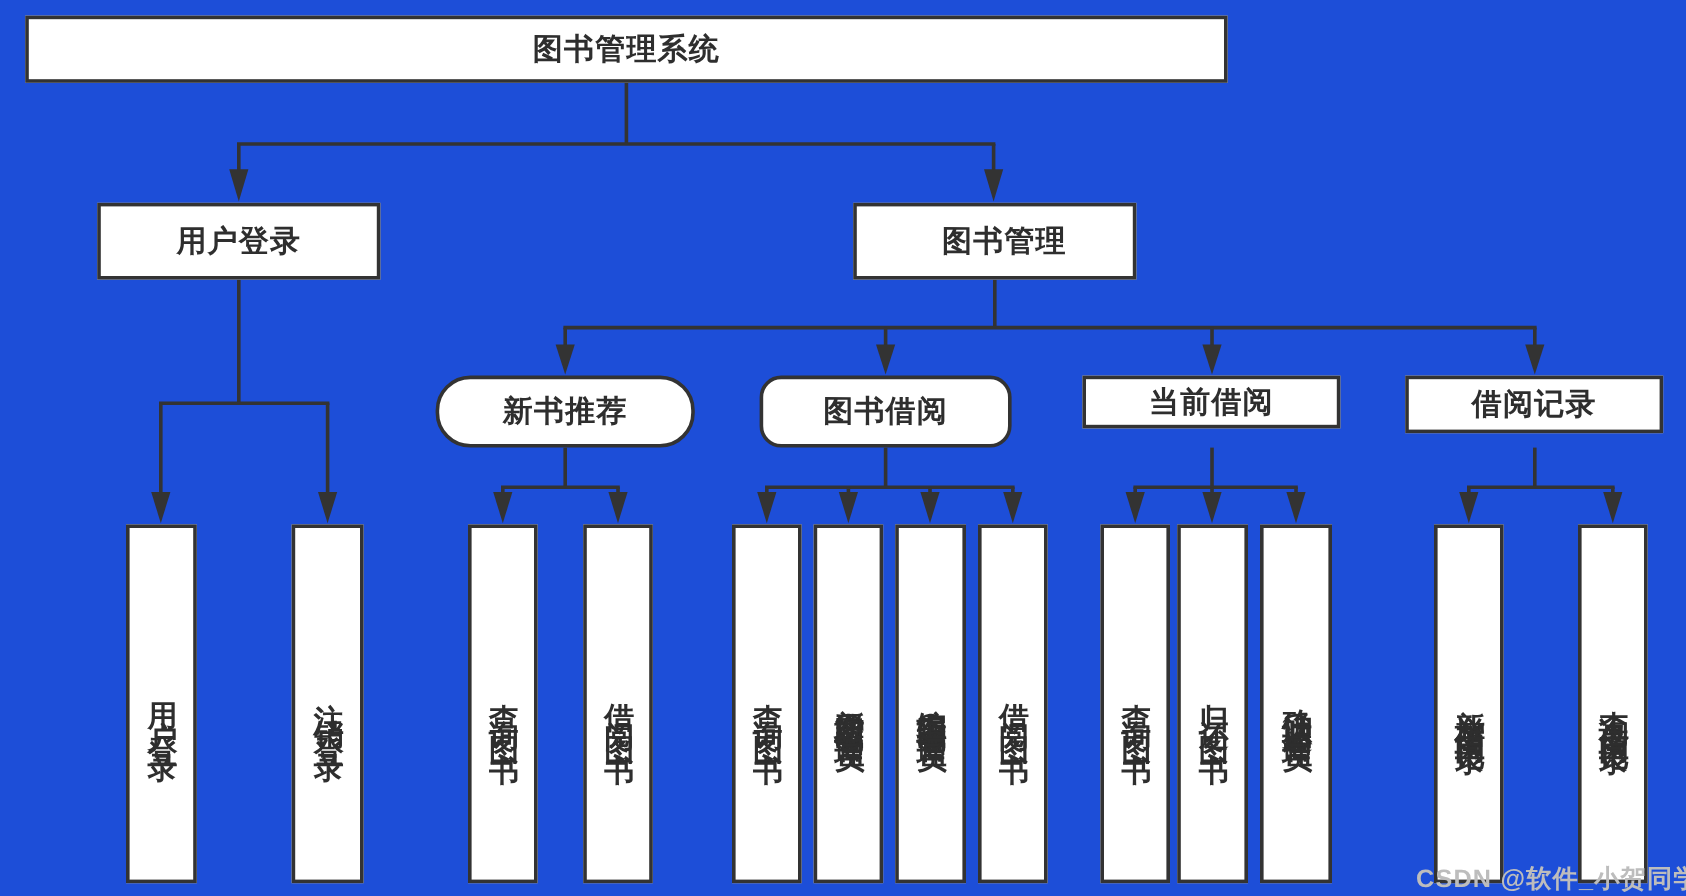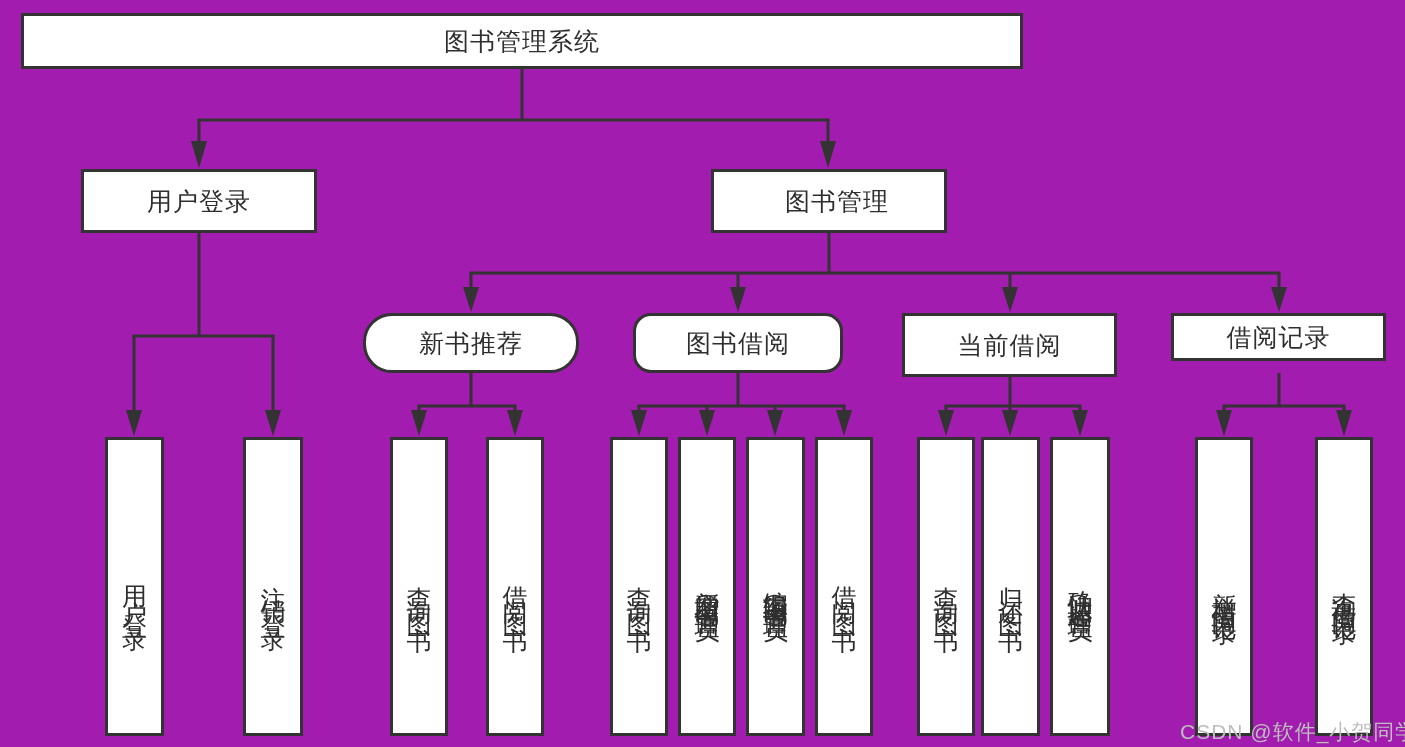--- a/index.html
+++ b/index.html
@@ -1,23 +1,24 @@
 <!DOCTYPE html>
 <html><head>
 <meta charset="utf-8">
 <style>
   html, body { margin: 0; padding: 0; background: #ffffff; }
   #canvas {
     position: relative;
     width: 1405px;
     height: 747px;
-    background: #a21caf;
+    background: #1d4ed8;
     font-family: "Liberation Sans", "DejaVu Sans", sans-serif;
     color: #2e2e2e;
     overflow: hidden;
+    font-weight: bold;
   }
   #wires {
     position: absolute;
     left: 0; top: 0;
     width: 1405px; height: 747px;
   }
   .box {
     position: absolute;
     box-sizing: border-box;
     border: 3px solid #333333;
@@ -30,21 +31,21 @@
     letter-spacing: 1px;
     line-height: 1;
     color: #2e2e2e;
   }
   
   .root  { left: 21px;  top: 13px;  width: 1002px; height: 56px; }
   .l2a   { left: 81px;  top: 169px; width: 236px;  height: 64px; }
   .l2b   { left: 711px; top: 169px; width: 236px;  height: 64px; padding-left: 16px; }
   .r3-1  { left: 363px; top: 313px; width: 216px;  height: 60px; border-radius: 29px; }
   .r3-2  { left: 633px; top: 313px; width: 210px;  height: 60px; border-radius: 18px; }
-  .r3-3  { left: 902px; top: 313px; width: 215px;  height: 64px; }
+  .r3-3  { left: 902px; top: 313px; width: 215px;  height: 44px; }
   .r3-4  { left: 1171px;top: 313px; width: 215px;  height: 48px; }
   
   .vbox {
     top: 437px;
     height: 299px;
     width: 59px;
     writing-mode: vertical-rl;
     font-size: 25px;
   }
   .ls4 { letter-spacing: 14px; text-indent: 14px; }

